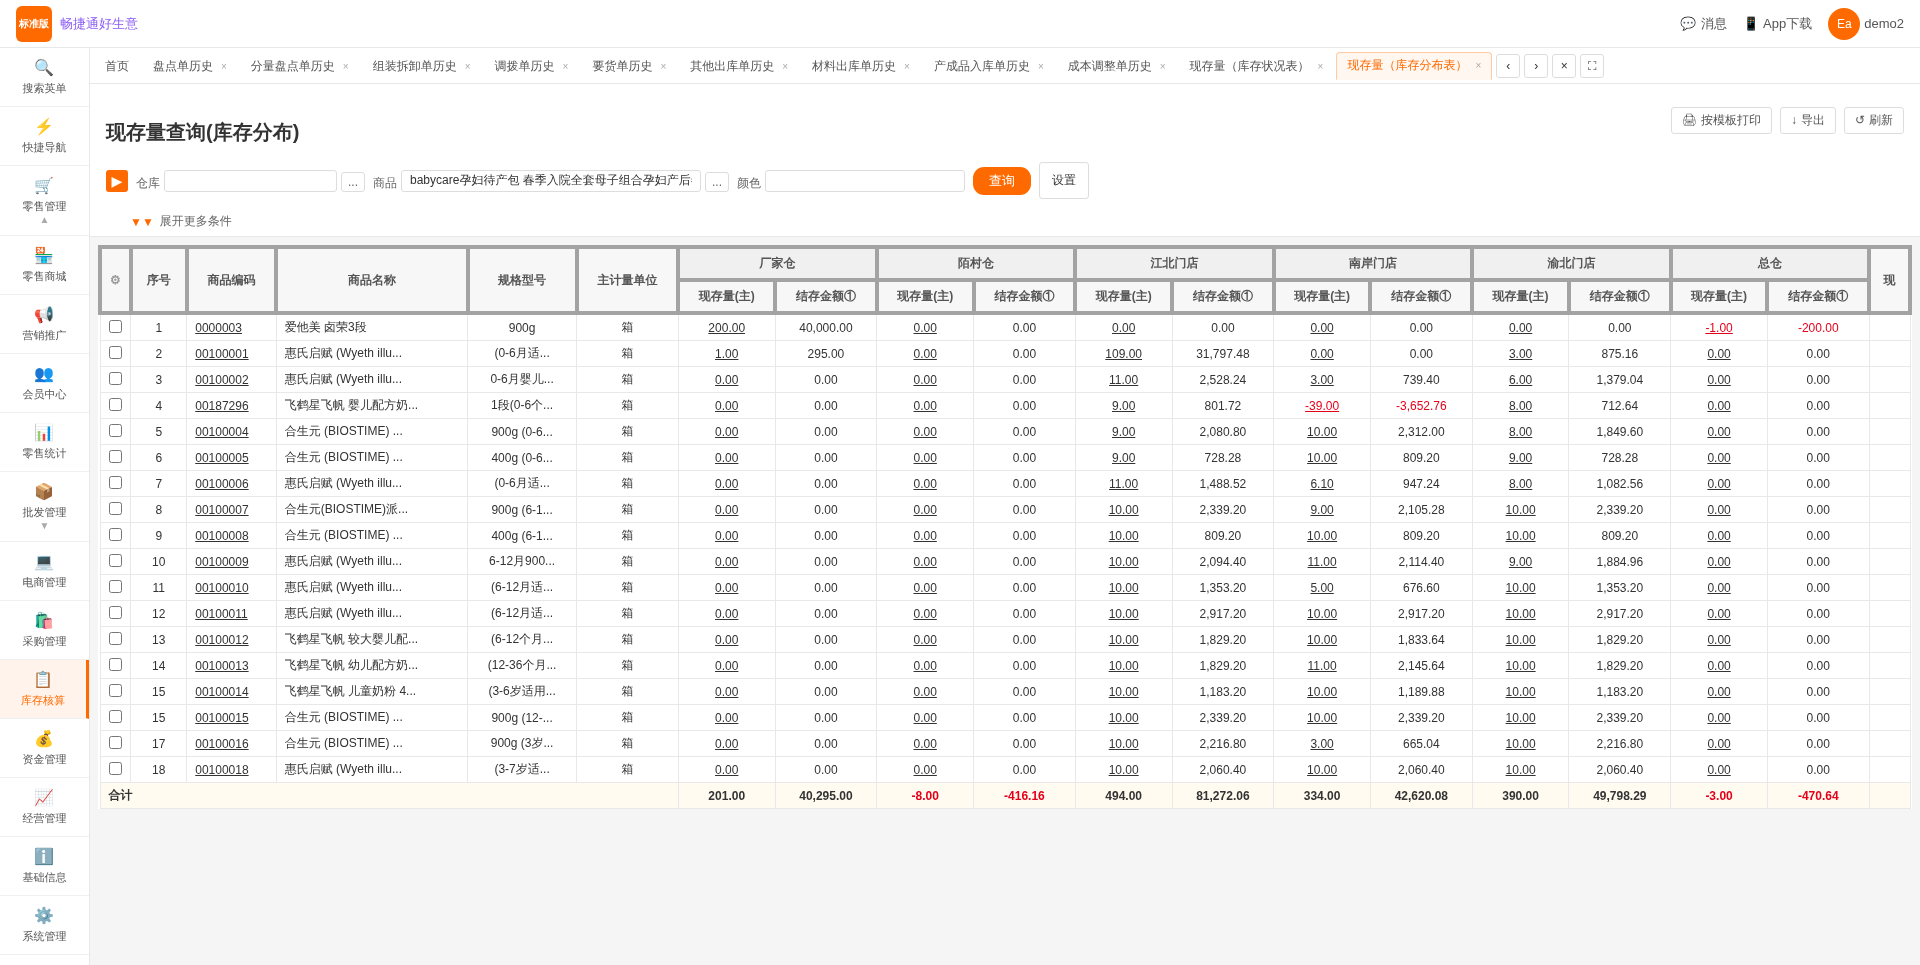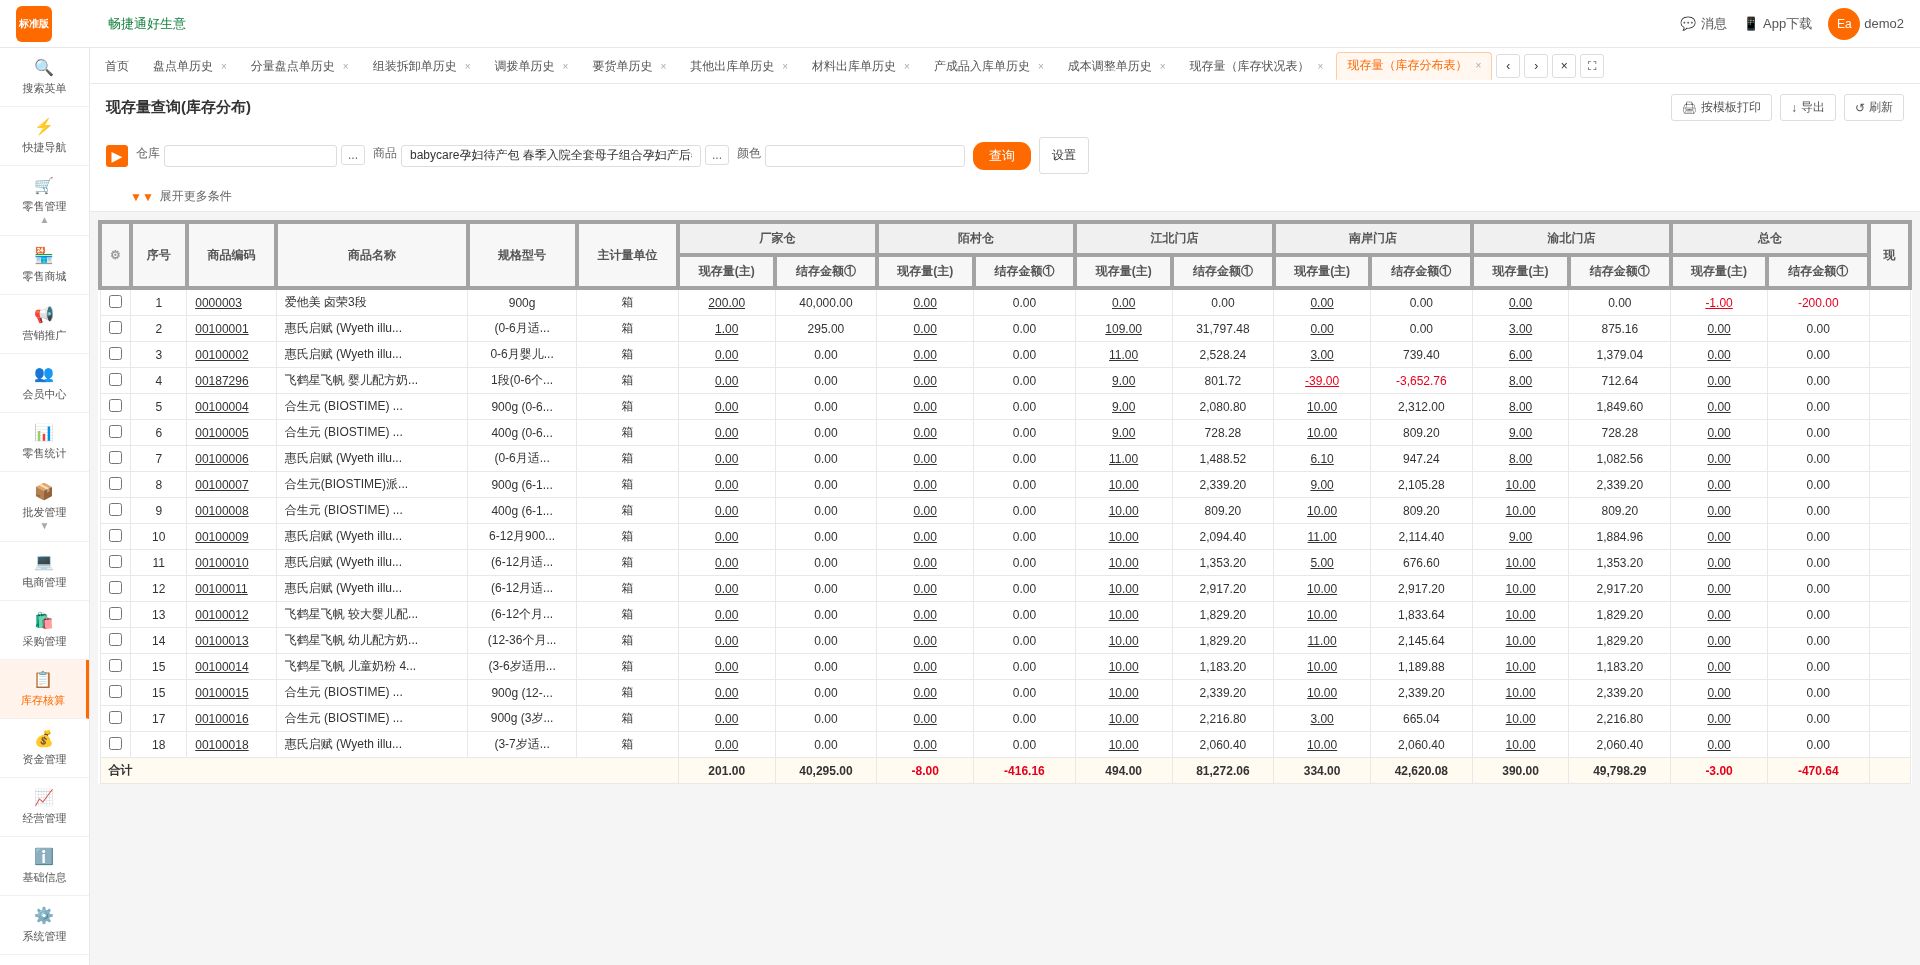--- a/index.html
+++ b/index.html
@@ -11,21 +11,21 @@
       background: #fff;
       display: flex;
       align-items: center;
       justify-content: space-between;
       padding: 0 16px;
       border-bottom: 1px solid #e8e8e8;
       position: fixed; top: 0; left: 0; right: 0; z-index: 100; gap: 48px;
     }
     .logo-area { display: flex; align-items: center; gap: 8px; }
     .logo-icon { width: 36px; height: 36px; background: #ff6a00; border-radius: 6px; display: flex; align-items: center; justify-content: center; color: white; font-size: 10px; font-weight: bold; }
-    .logo-text { font-size: 13px; color: #15803d; margin-left: 48px; }
+    .logo-text { font-size: 13px; color: #8b5cf6; }
     .top-right { display: flex; align-items: center; gap: 16px; }
     .top-right-item { display: flex; align-items: center; gap: 4px; cursor: pointer; color: #555; font-size: 13px; }
     .avatar { width: 32px; height: 32px; border-radius: 50%; background: #ff6a00; display: flex; align-items: center; justify-content: center; color: white; font-size: 12px; }
 
     
     .tab-bar {
       height: 36px;
       background: #fff;
       display: flex;
       align-items: center;
@@ -90,36 +90,36 @@
     
     .page-header {
       background: #fff;
       padding: 10px 16px 0 16px;
       border-bottom: 1px solid #e8e8e8;
     }
     .page-title-row {
       display: flex; align-items: center; justify-content: space-between;
       padding-bottom: 8px;
     }
-    .page-title { font-size: 15px; font-weight: bold; color: #333; }
+    .page-title { font-size: 20px; font-weight: bold; color: #333; margin-top: 25px; }
     .page-actions { display: flex; gap: 8px; }
     .action-btn {
       display: flex; align-items: center; gap: 4px;
       padding: 4px 10px; border: 1px solid #ddd; border-radius: 3px;
       background: #fff; cursor: pointer; font-size: 12px; color: #555;
     }
 
     
     .search-bar {
       display: flex; align-items: center; gap: 8px;
       padding: 8px 0;
       flex-wrap: wrap;
     }
     .search-field {
-      display: flex; align-items: flex-start; gap: 4px;
+      display: flex; align-items: flex-end; gap: 4px;
     }
     .search-label { font-size: 12px; color: #666; white-space: nowrap; }
     .search-input {
       border: 1px solid #ddd; border-radius: 3px; padding: 3px 8px;
       font-size: 12px; color: #333; outline: none; min-width: 80px;
     }
     .search-input-wide {
       border: 1px solid #ddd; border-radius: 3px; padding: 3px 8px;
       font-size: 12px; color: #333; outline: none; min-width: 300px;
     }

